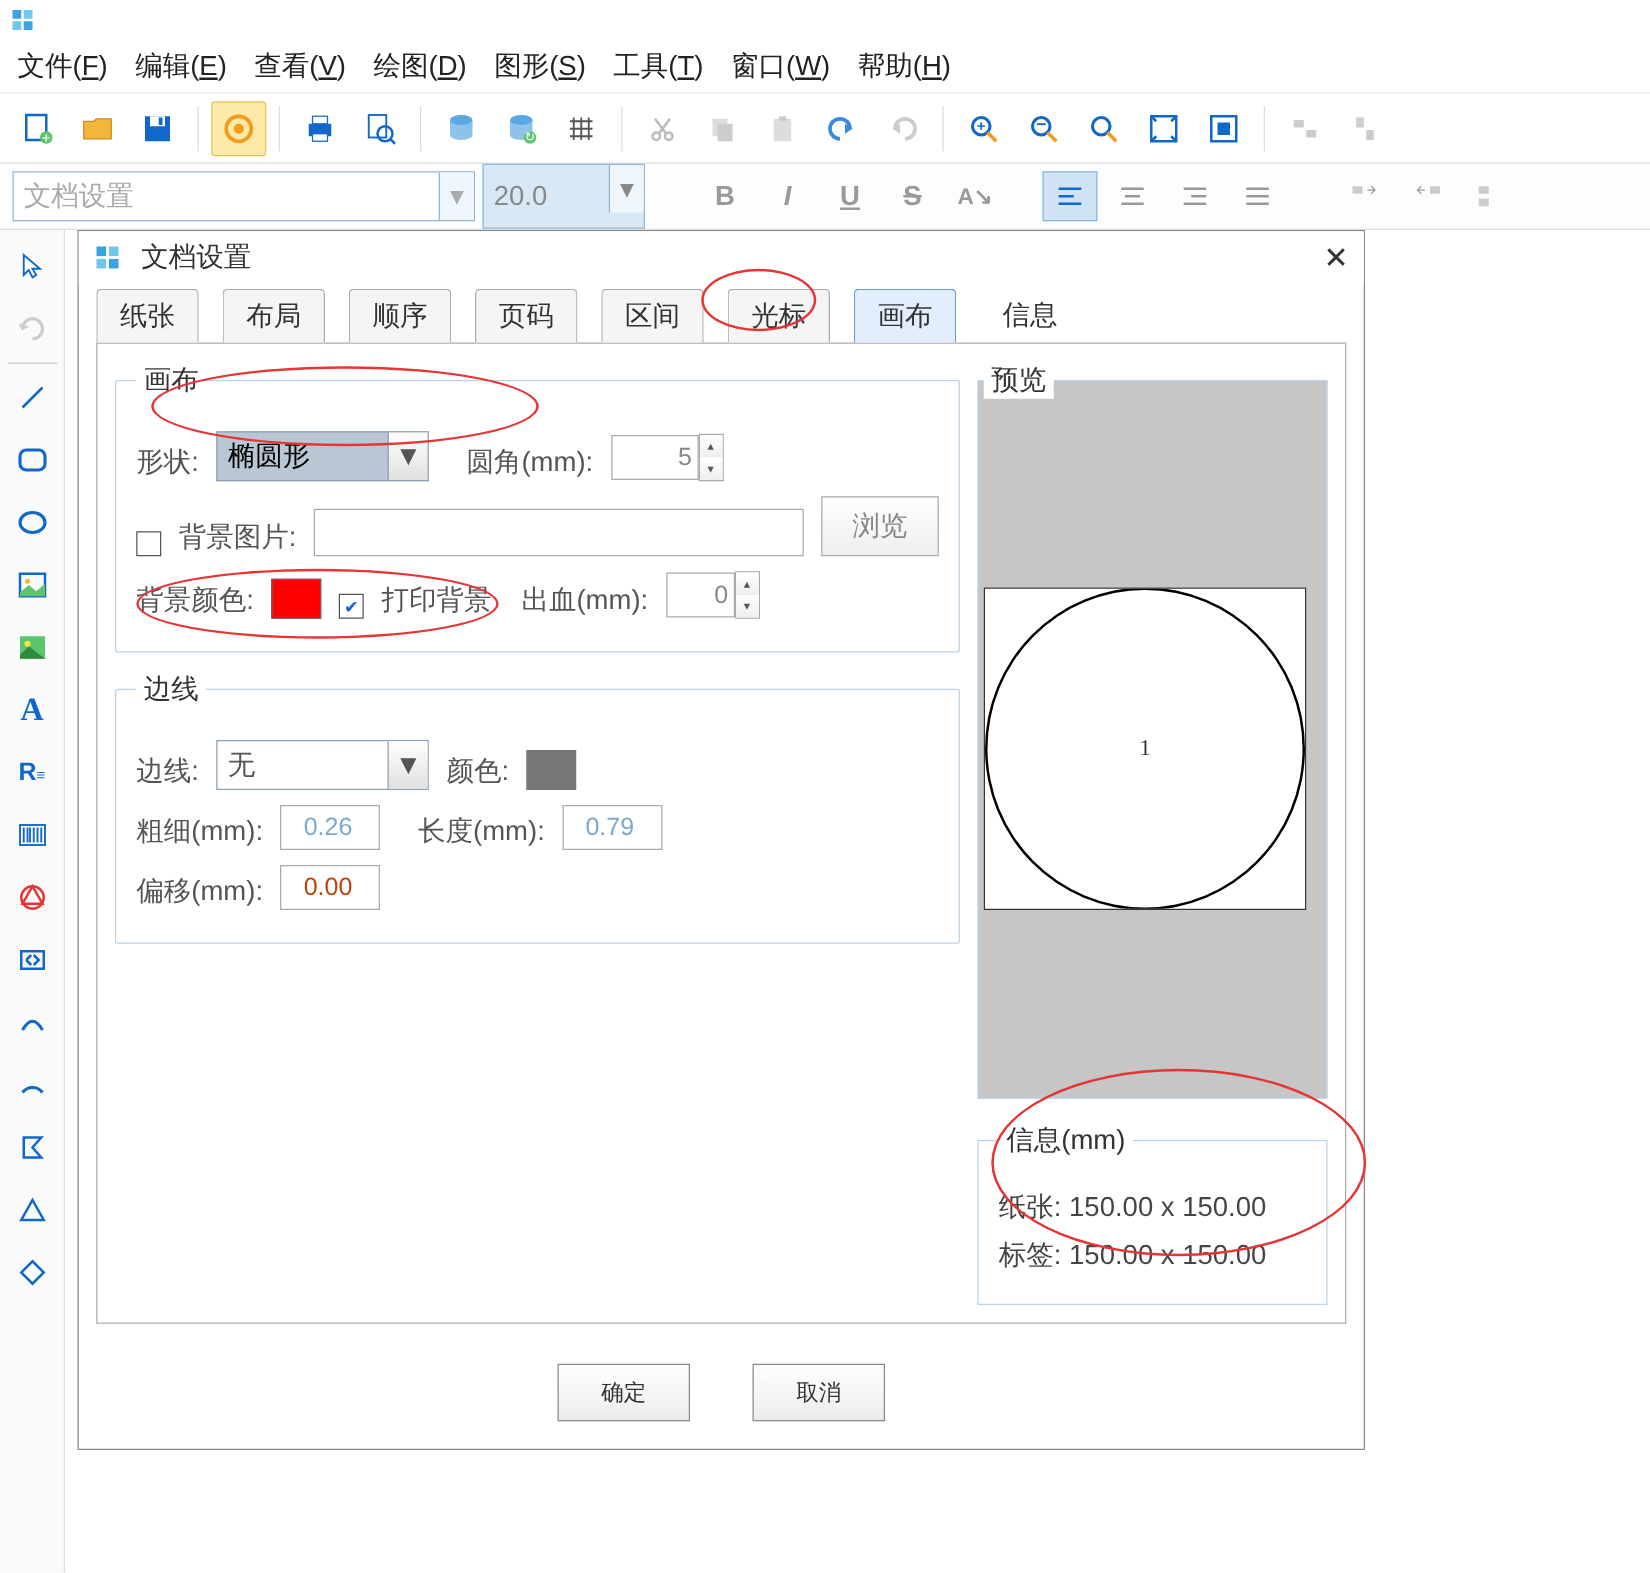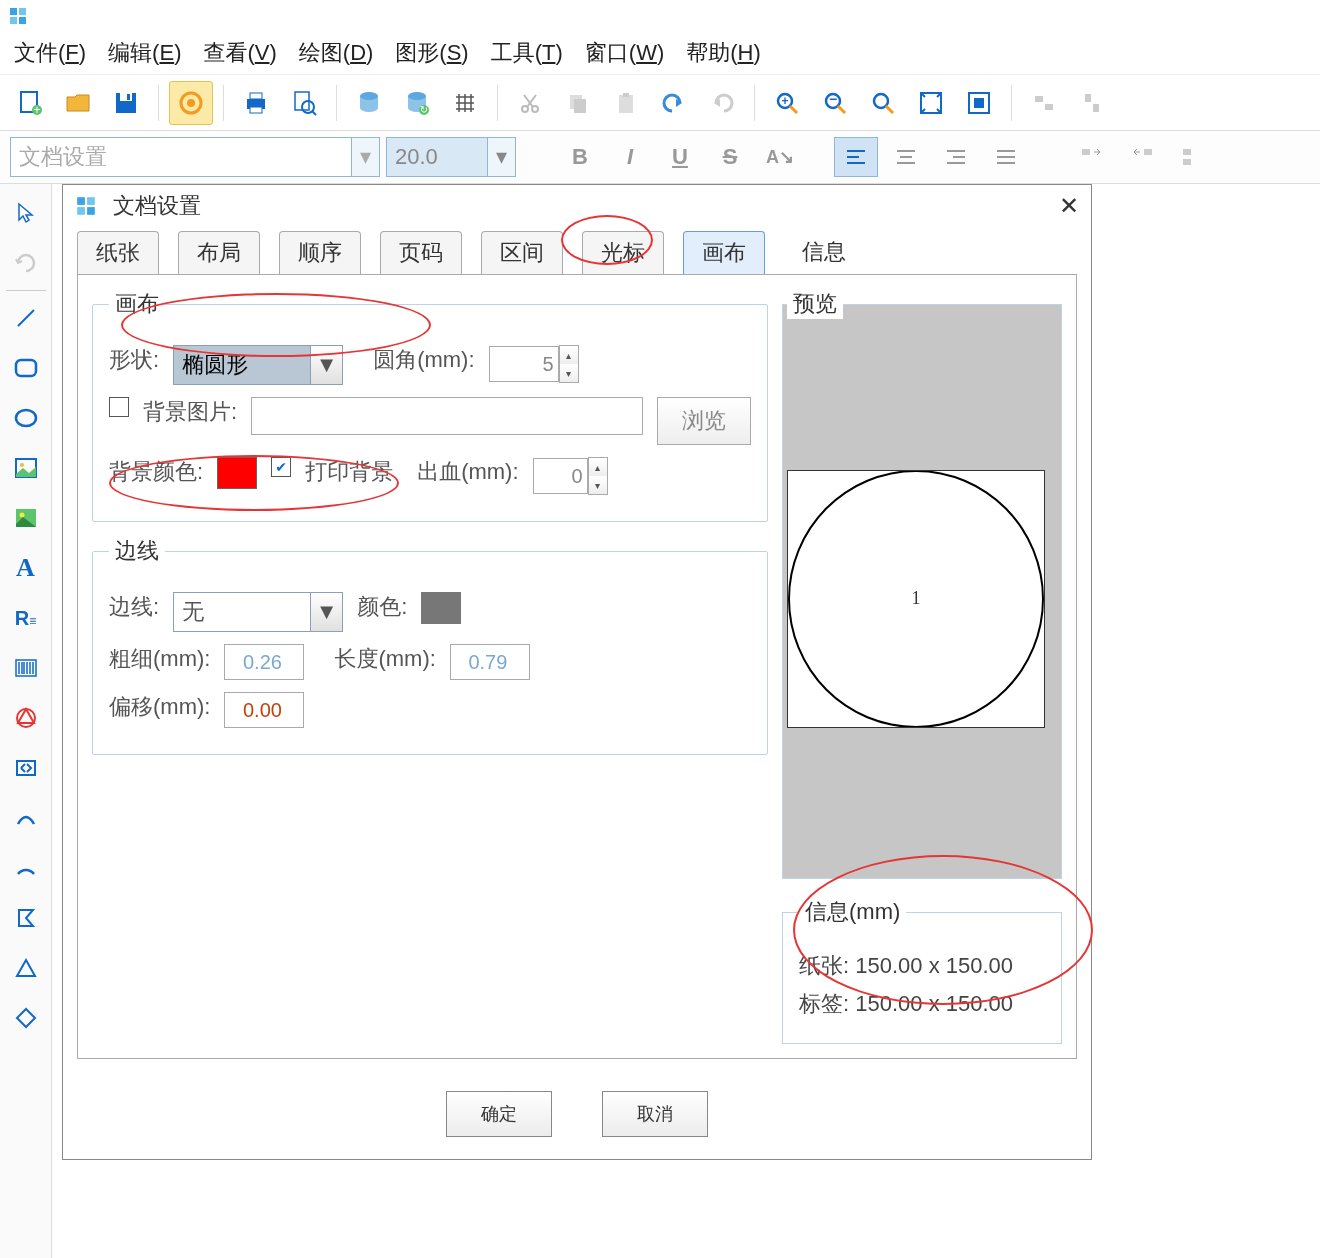--- a/index.html
+++ b/index.html
@@ -17,21 +17,21 @@
 
 
 .toolbar { display: flex; align-items: center; gap: 0; padding: 4px 6px; background: #fff; border-top: 1px solid #eee; height: 56px; }
 .tool-btn { width: 44px; height: 44px; display: flex; align-items: center; justify-content: center; border: 1px solid transparent; border-radius: 3px; cursor: pointer; margin: 0 2px; }
 .tool-sep { width: 1px; height: 36px; background: #ddd; margin: 0 8px; }
 
 
 .formatbar { display: flex; align-items: center; padding: 6px 10px; border-top: 1px solid #ddd; border-bottom: 1px solid #ddd; height: 54px; gap: 6px; background: #fdfdfd; }
 .font-select { width: 370px; height: 40px; border: 1px solid #8fb6d8; background: #fff; display: flex; align-items: center; padding: 0 8px; color: #aaa; font-size: 22px; position: relative; }
 .font-select .dd-arrow, .size-select .dd-arrow { width: 28px; height: 38px; border-left: 1px solid #8fb6d8; display: flex; align-items: center; justify-content: center; position: absolute; right: 0; top: 0; background: #eef5fb; }
-.size-select { width: 130px; height: 40px; border: 1px solid #8fb6d8; background: #d9e8f5; display: flex; align-items: center; padding: 0 8px; color: #888; font-size: 22px; position: relative; }
+.size-select { width: 130px; height: 52px; border: 1px solid #8fb6d8; background: #d9e8f5; display: flex; align-items: center; padding: 0 8px; color: #888; font-size: 22px; position: relative; }
 .fmt-btn { width: 44px; height: 40px; display: flex; align-items: center; justify-content: center; color: #999; font-size: 22px; font-weight: bold; cursor: pointer; }
 .fmt-btn.active-align { background: #cfe3f4; border: 1px solid #8fb6d8; }
 
 
 .main-area { display: flex; height: calc(100% - 32px - 40px - 56px - 54px); }
 
 
 .side-toolbar { width: 52px; border-right: 1px solid #ddd; display: flex; flex-direction: column; align-items: center; padding-top: 4px; gap: 0; background: #fafafa; }
 .side-btn { width: 44px; height: 48px; display: flex; align-items: center; justify-content: center; cursor: pointer; border: 1px solid transparent; margin: 1px 0; }
 .side-sep { width: 40px; height: 1px; background: #ccc; margin: 2px 0; }
@@ -46,21 +46,21 @@
 
 .tabs { display: flex; margin-left: 14px; margin-top: 4px; gap: 20px; }
 .tab { padding: 6px 18px; border: 1px solid #aaa; border-bottom: none; background: #f5f5f5; font-size: 22px; cursor: pointer; margin-right: -1px; border-radius: 4px 4px 0 0; }
 .tab.active { background: #e3eefc; border-color: #6a9bd8; position: relative; z-index: 2; }
 .tab-body-wrap { display: flex; margin: 0 14px 14px 14px; border: 1px solid #aaa; padding: 14px; gap: 14px; }
 .tab-left { flex: 1; }
 
 
 .fs { border: 1px solid #bcd4e8; padding: 14px 16px; margin-bottom: 14px; border-radius: 2px; }
 .fs-legend { font-size: 22px; padding: 0 6px; color: #333; }
-.row { display: flex; align-items: flex-start; gap: 14px; margin: 12px 0; font-size: 22px; color: #555; }
+.row { display: flex; align-items: flex-end; gap: 14px; margin: 12px 0; font-size: 22px; color: #555; }
 .combo { width: 170px; height: 40px; border: 1px solid #8aa0b5; display: flex; align-items: center; justify-content: space-between; padding-left: 8px; background: #b9c7d5; position: relative; }
 .combo.light { background: #fff; }
 .combo .dd { width: 32px; height: 38px; border-left: 1px solid #8aa0b5; background: linear-gradient(#fff,#e0e0e0); display: flex; align-items: center; justify-content: center; }
 .num-input { width: 70px; height: 36px; border: 1px solid #aaa; text-align: right; padding-right: 4px; color: #888; display: flex; align-items: center; justify-content: flex-end; font-size: 20px; }
 .spin-wrap { display: flex; align-items: center; }
 .spinner { display: flex; flex-direction: column; border: 1px solid #aaa; }
 .spinner div { width: 18px; height: 18px; font-size: 10px; display: flex; align-items: center; justify-content: center; background: linear-gradient(#fff,#eee); cursor: pointer; }
 .txt-input { flex: 1; height: 38px; border: 1px solid #aaa; background: #fff; }
 .btn { padding: 8px 24px; border: 1px solid #aaa; background: linear-gradient(#fff,#eee); font-size: 22px; cursor: pointer; color: #888; }
 .color-swatch { width: 40px; height: 32px; border: 1px solid #666; }

